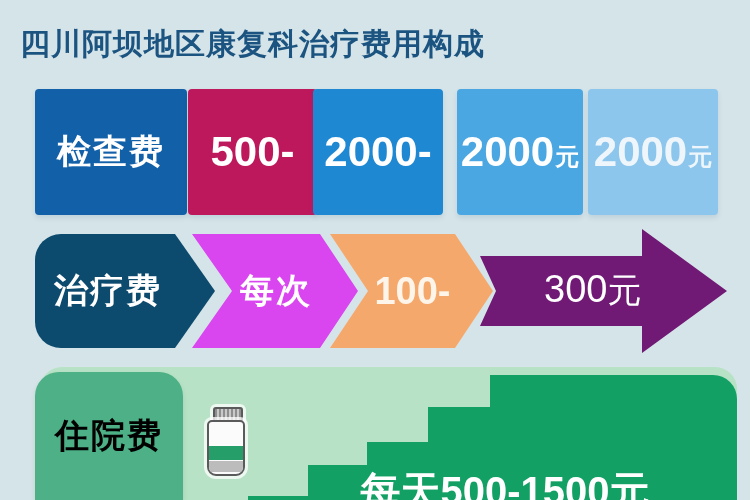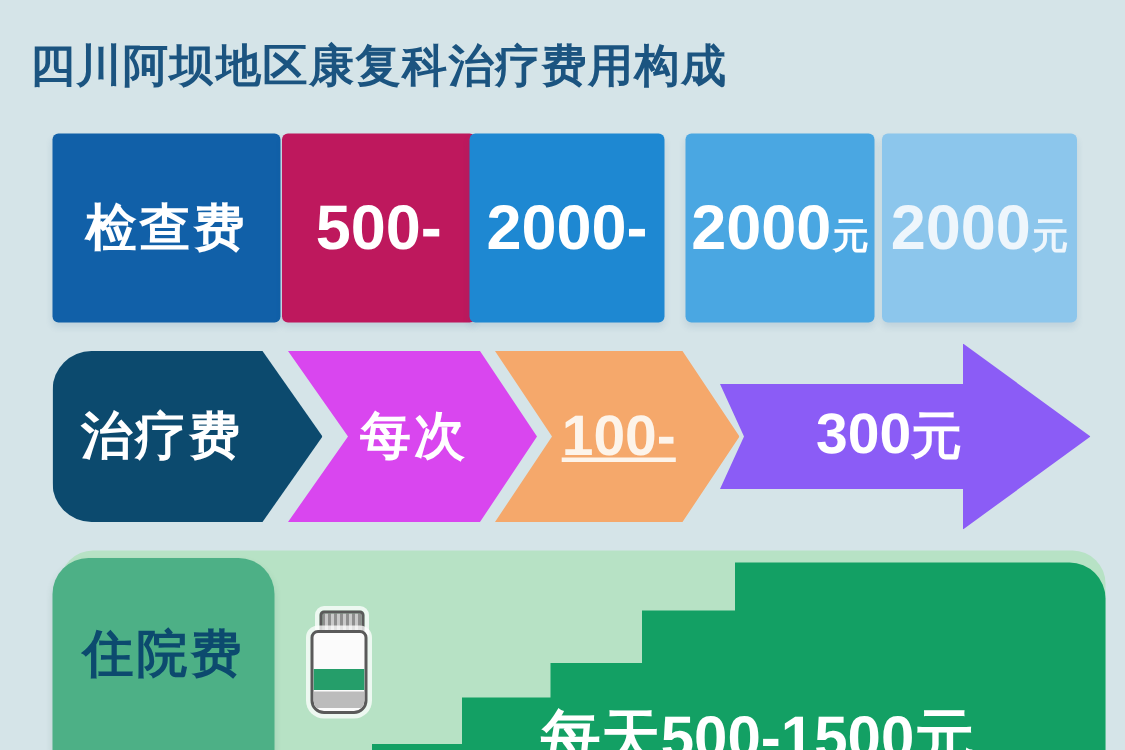--- a/index.html
+++ b/index.html
@@ -41,46 +41,46 @@
   .c1 .txt{font-size:34px;letter-spacing:2px;margin-right:34px;}
   .c2{
     left:192px;width:166px;background:#d946ef;
     clip-path:polygon(0 0,128px 0,100% 50%,128px 100%,0 100%,40px 50%);
   }
   .c2 .txt{font-size:34px;letter-spacing:2px;margin-left:2px;}
   .c3{
     left:330px;width:163px;background:#f5a86b;
     clip-path:polygon(0 0,125px 0,100% 50%,125px 100%,0 100%,38px 50%);
   }
-  .c3 .txt{font-size:38px;color:#fdf4ea;margin-left:2px;text-decoration:underline;}
+  .c3 .txt{font-size:38px;color:#fdf4ea;margin-left:2px;}
   .arrow{
     position:absolute;left:480px;top:229px;width:247px;height:124px;
-    background:#8b5cf6;
+    background:#701a75;
     clip-path:polygon(0 27px,162px 27px,162px 0,100% 50%,162px 124px,162px 97px,0 97px,16px 62px);
     display:flex;align-items:center;
-    color:#ffffff;font-weight:bold;
+    color:#ffffff;font-weight:normal;
   }
   .arrow .txt{font-size:38px;margin-left:64px;}
   .arrow .unit{font-size:34px;}
   
   .panel{
     position:absolute;left:40px;top:367px;width:697px;height:133px;
     background:#b7e2c5;border-radius:22px 22px 0 0;
   }
   .step{position:absolute;background:#13a064;}
   .s5{left:490px;top:375px;width:247px;height:125px;border-radius:0 24px 0 0;}
   .s4{left:428px;top:407px;width:68px;height:93px;}
   .s3{left:367px;top:442px;width:67px;height:58px;}
   .s2{left:308px;top:465px;width:65px;height:35px;}
   .s1{left:248px;top:496px;width:66px;height:4px;}
   .glabel{
     position:absolute;left:35px;top:372px;width:148px;height:128px;
     background:#4db086;border-radius:24px 24px 0 0;
     display:flex;align-items:center;justify-content:center;
-    color:#0c4a6e;font-weight:bold;font-size:34px;letter-spacing:2px;
+    color:#000000;font-weight:bold;font-size:34px;letter-spacing:2px;
     box-shadow:0 3px 5px rgba(20,90,60,0.12);
   }
   .note{
     position:absolute;left:340px;top:464px;width:330px;
     text-align:center;color:#ffffff;font-weight:bold;font-size:40px;
   }
   
   .bottle{position:absolute;left:207px;top:407px;width:38px;height:68px;}
   .bottle .cap{
     position:absolute;left:6px;top:0;width:26px;height:12px;

